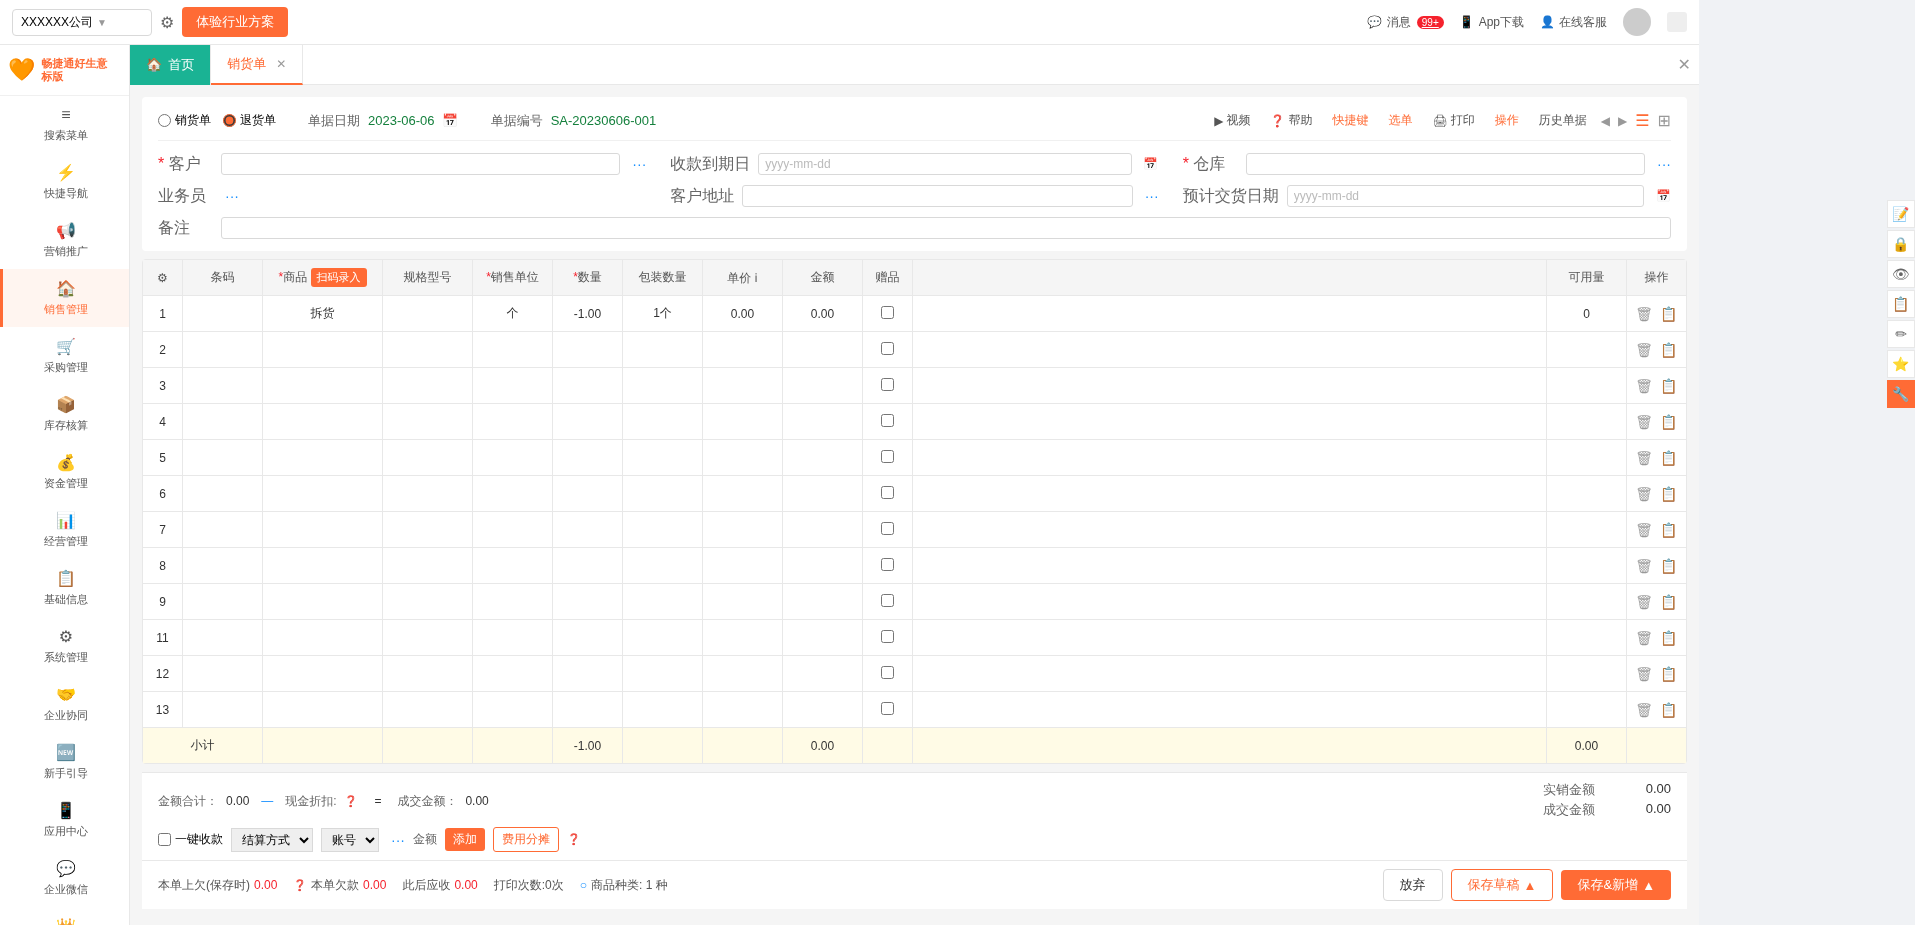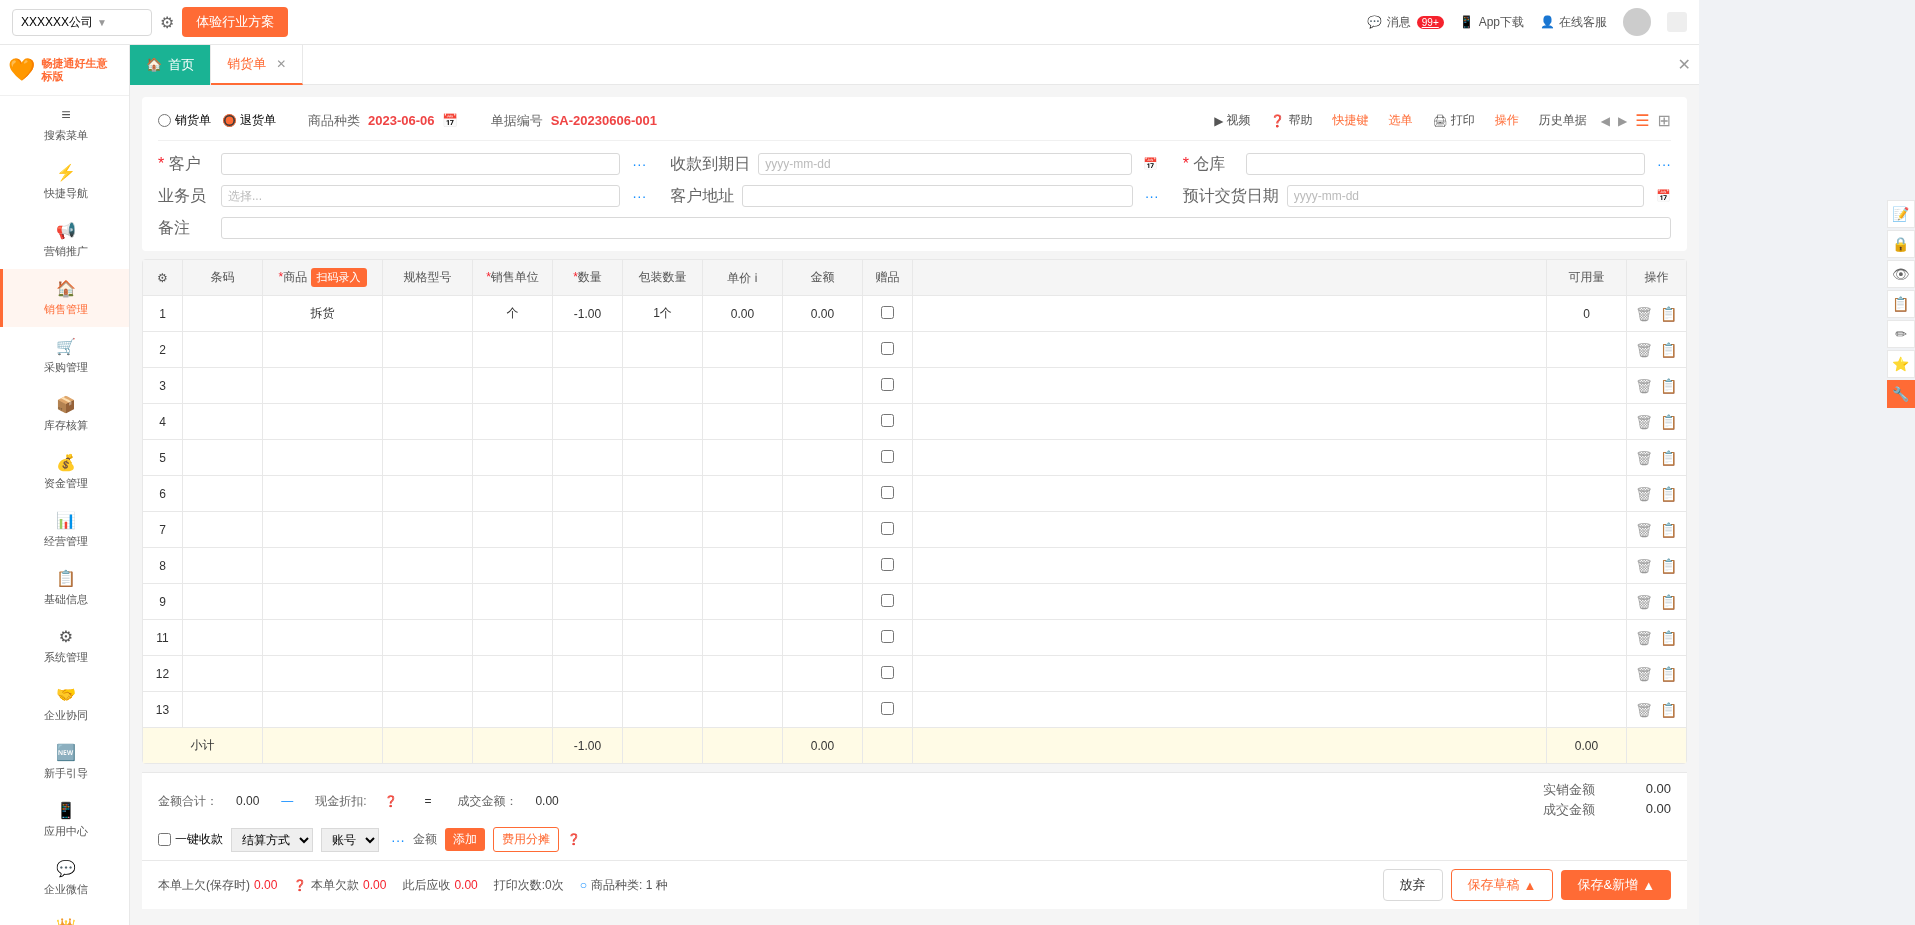--- a/index.html
+++ b/index.html
@@ -36,21 +36,21 @@
     .tab-close { margin-left: 4px; cursor: pointer; color: #999; font-size: 12px; }
 
     
     .form-card { background: #fff; border-radius: 4px; padding: 12px 16px; margin-bottom: 8px; }
     .form-header { display: flex; align-items: center; gap: 16px; margin-bottom: 12px; padding-bottom: 8px; border-bottom: 1px solid #f0f0f0; }
     .radio-group { display: flex; gap: 12px; align-items: center; }
     .radio-item { display: flex; align-items: center; gap: 4px; cursor: pointer; }
     .radio-item input[type="radio"] { accent-color: #ff6b35; }
     .form-meta { display: flex; align-items: center; gap: 8px; font-size: 13px; color: #333; margin-left: 16px; }
     .form-meta-label { color: #666; }
-    .form-meta-value { color: #ef4444; font-weight: 700; }
+    .form-meta-value { color: #15803d; font-weight: 400; }
     .toolbar-right { margin-left: auto; display: flex; align-items: center; gap: 8px; }
     .toolbar-btn { display: flex; align-items: center; gap: 3px; cursor: pointer; color: #555; font-size: 12px; padding: 3px 6px; border-radius: 3px; }
     .toolbar-btn-orange { color: #ff6b35; }
     .field-row { display: flex; align-items: center; gap: 8px; }
     .field-label { color: #666; font-size: 16px; white-space: nowrap; min-width: 55px; }
     .field-label.required::before { content: '* '; color: #f5222d; }
     .field-input { flex: 1; border: none; border-bottom: 1px solid #d9d9d9; outline: none; padding: 4px 0; font-size: 12px; color: #333; background: transparent; }
     .field-input::placeholder { color: #bbb; }
     .field-input-dots { color: #1890ff; cursor: pointer; font-size: 14px; margin-left: 4px; }
     .date-icon { color: #bbb; cursor: pointer; margin-left: 4px; }
@@ -61,21 +61,21 @@
     .data-table { width: 100%; border-collapse: collapse; font-size: 12px; }
     .data-table th { background: #f5f5f5; padding: 8px 6px; text-align: center; border: 1px solid #e8e8e8; color: #555; white-space: nowrap; font-weight: normal; }
     .data-table td { padding: 7px 6px; text-align: center; border: 1px solid #e8e8e8; color: #333; height: 36px; }
     .scan-btn { background: #ff6b35; color: #fff; border: none; border-radius: 3px; padding: 2px 6px; cursor: pointer; font-size: 11px; }
     .negative { color: #f5222d; }
     .subtotal-row td { background: #fffbe6; font-weight: 500; }
     .action-btn { background: none; border: none; cursor: pointer; color: #999; font-size: 14px; padding: 2px; }
 
     
     .bottom-bar { background: #fff; padding: 8px 16px; border-top: 1px solid #e8e8e8; }
-    .summary-row { display: flex; align-items: center; gap: 18px; font-size: 12px; color: #333; }
+    .summary-row { display: flex; align-items: center; gap: 8px; font-size: 12px; color: #333; }
     .summary-label { color: #666; }
     .summary-value { color: #333; font-weight: 500; }
     .cash-row { display: flex; align-items: center; gap: 8px; margin-top: 6px; font-size: 12px; }
     .add-btn { background: #ff6b35; color: #fff; border: none; border-radius: 3px; padding: 3px 8px; cursor: pointer; font-size: 12px; }
     .expense-btn { border: 1px solid #ff6b35; color: #ff6b35; background: #fff; border-radius: 3px; padding: 3px 8px; cursor: pointer; font-size: 12px; }
     .checkbox-label { display: flex; align-items: center; gap: 4px; }
 
     
     .footer-bar { background: #fff; border-top: 1px solid #e8e8e8; padding: 8px 16px; display: flex; align-items: center; gap: 16px; font-size: 12px; }
     .footer-left { display: flex; align-items: center; gap: 16px; flex: 1; }
@@ -242,21 +242,21 @@
               <label class="radio-item">
                 <input type="radio" name="order_type" value="sales" style="">
                 <span>销货单</span>
               </label>
               <label class="radio-item">
                 <input type="radio" name="order_type" value="return" checked="" style="">
                 <span>退货单</span>
               </label>
             </div>
             <div class="form-meta">
-              <span class="form-meta-label">商品种类</span>
+              <span class="form-meta-label">单据日期</span>
               <span class="form-meta-value">2023-06-06</span>
               <span style="cursor:pointer;color:#bbb;">📅</span>
             </div>
             <div class="form-meta">
               <span class="form-meta-label">单据编号</span>
               <span class="form-meta-value">SA-20230606-001</span>
             </div>
             <div class="toolbar-right">
               <div class="toolbar-btn">
                 <span>▶</span>
@@ -304,21 +304,20 @@
               <span class="field-label required">仓库</span>
               <input class="field-input" type="text" style="flex: 1 1 0%;">
               <span class="field-input-dots">···</span>
 
             </div>
           </div>
 
           <div style="display:grid;grid-template-columns:1fr 1fr 1fr;gap:12px 24px;margin-bottom:10px;">
             <div class="field-row">
               <span class="field-label">业务员</span>
-              <input class="field-input" type="text" placeholder="选择..." style="flex: 1 1 0%;">
               <span class="field-input-dots">···</span>
             </div>
             <div class="field-row">
               <span class="field-label">客户地址</span>
               <input class="field-input" type="text" style="flex: 1 1 0%;">
               <span class="field-input-dots">···</span>
             </div>
             <div class="field-row">
               <span class="field-label">预计交货日期</span>
               <input class="field-input" type="text" placeholder="yyyy-mm-dd" style="flex: 1 1 0%;">

